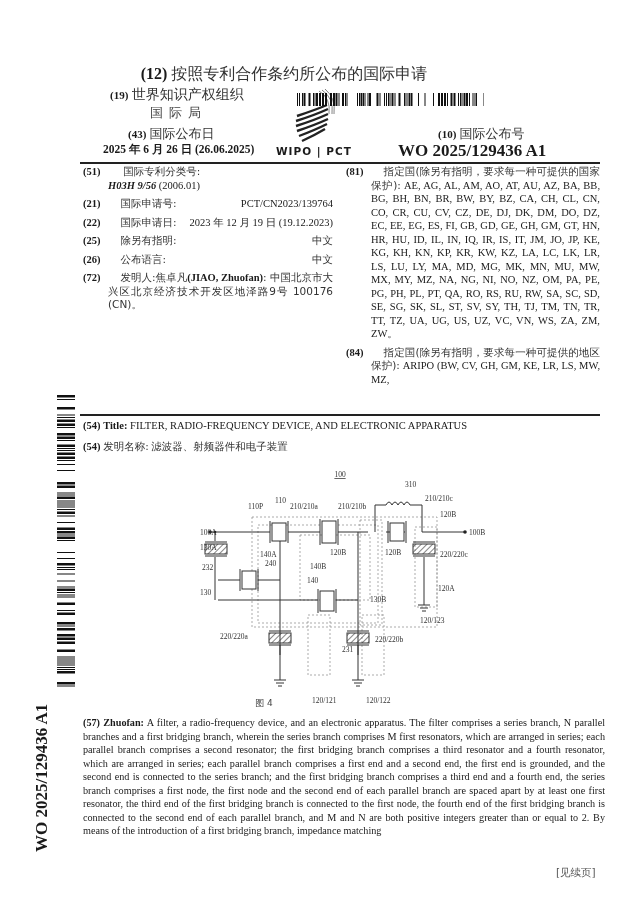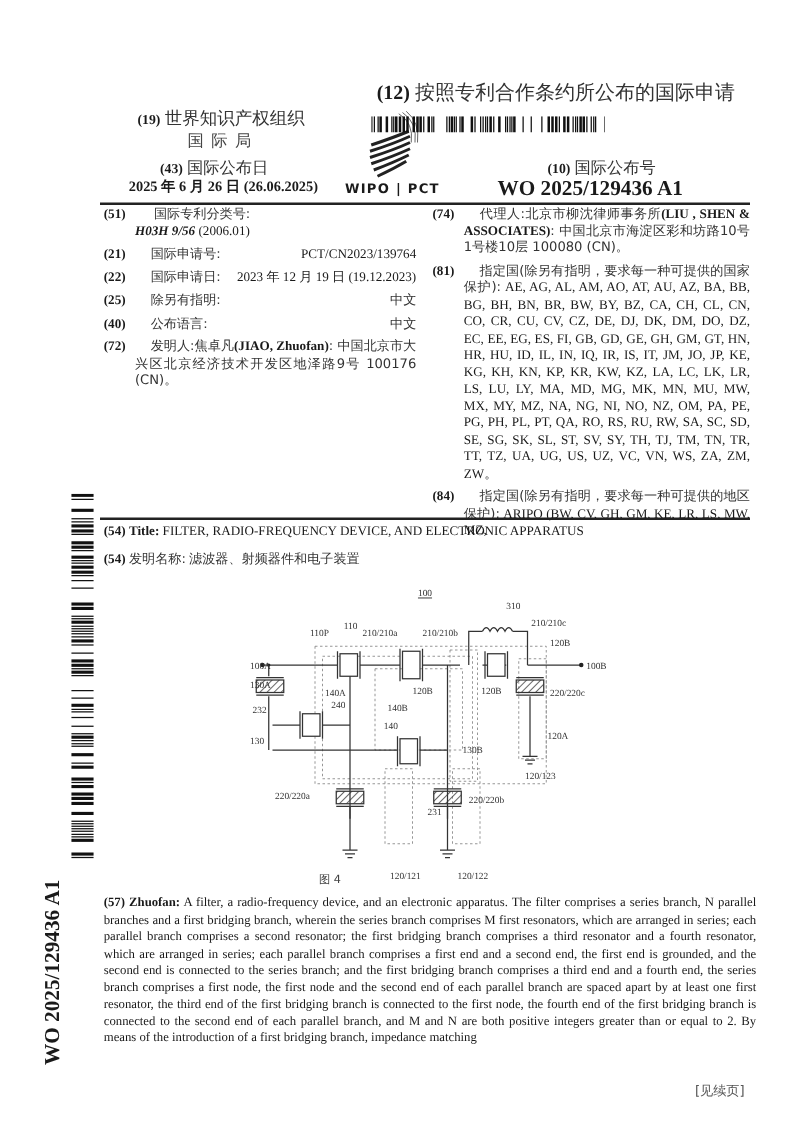--- a/index.html
+++ b/index.html
@@ -4,21 +4,21 @@
 <style>
   html, body { margin:0; padding:0; background:#ffffff; }
   body { width:640px; height:905px; position:relative; overflow:hidden;
          font-family:"Liberation Serif","DejaVu Serif",serif; color:#1a1a1a; }
   .abs { position:absolute; }
   .b { font-weight:bold; }
   .i { font-style:italic;margin-top:36px; }
   .cn { font-family:"DejaVu Sans",sans-serif; color:#333; }
 
   
-  #main-title { left:0; width:568px; top:64px; text-align:right; font-size:16px;padding-left:20px; }
+  #main-title { left:0; width:568px; top:64px; text-align:center; font-size:16px; }
   #main-title .num { font-weight:bold; }
   #org { left:110px; top:86px; font-size:14px; }
   #org-sub { left:150px; top:104px; font-size:13px; letter-spacing:6px; color:#444; }
   #pubdate-label { left:128px; top:125px; font-size:13px; }
   #pubdate-value { left:103px; top:142px; font-size:11.5px; font-weight:bold; }
   #barcode-top { left:297px; top:93px; width:187px; height:13px; }
   #pubno-label { left:438px; top:125px; font-size:13px; }
   #pubno { left:398px; top:141px; font-size:17px; font-weight:bold; }
   #wipo-logo { left:275px; top:86px; width:90px; height:70px; }
   #wipo-text { left:276px; top:145px; font-family:"DejaVu Sans",sans-serif; font-size:10.5px; font-weight:bold; letter-spacing:1px; }
@@ -172,32 +172,29 @@
   </div>
   <div class="blk row2">
     <span><span class="code">(22)</span><span class="cn">国际申请日:</span></span>
     <span>2023 年 12 月 19 日 (19.12.2023)</span>
   </div>
   <div class="blk row2">
     <span><span class="code">(25)</span><span class="cn">除另有指明:</span></span>
     <span class="cn">中文</span>
   </div>
   <div class="blk row2">
-    <span><span class="code">(40)</span><span class="cn">公布语言:</span></span>
+    <span><span class="code">(26)</span><span class="cn">公布语言:</span></span>
     <span class="cn">中文</span>
   </div>
   <div class="blk justify" style="padding-left:25px; text-indent:-25px;">
     <span class="code">(72)</span><span class="cn">发明人:</span><span class="cn">焦卓凡</span><span class="b">(JIAO, Zhuofan)</span><span class="cn">: 中国北京市大兴区北京经济技术开发区地泽路9号 100176 (CN)。</span>
   </div>
 </div>
 
 <div id="col-right" class="field">
-  <div class="blk justify" style="padding-left:25px; text-indent:-25px;">
-    <span class="code">(74)</span><span class="cn">代理人:</span><span class="cn">北京市柳沈律师事务所</span><span class="b">(LIU , SHEN &amp; ASSOCIATES)</span><span class="cn">: 中国北京市海淀区彩和坊路10号1号楼10层 100080 (CN)。</span>
-  </div>
   <div class="blk justify" style="padding-left:25px; text-indent:-25px;">
     <span class="code">(81)</span><span class="cn">指定国(除另有指明，要求每一种可提供的国家保护):</span> <span>AE, AG, AL, AM, AO, AT, AU, AZ, BA, BB, BG, BH, BN, BR, BW, BY, BZ, CA, CH, CL, CN, CO, CR, CU, CV, CZ, DE, DJ, DK, DM, DO, DZ, EC, EE, EG, ES, FI, GB, GD, GE, GH, GM, GT, HN, HR, HU, ID, IL, IN, IQ, IR, IS, IT, JM, JO, JP, KE, KG, KH, KN, KP, KR, KW, KZ, LA, LC, LK, LR, LS, LU, LY, MA, MD, MG, MK, MN, MU, MW, MX, MY, MZ, NA, NG, NI, NO, NZ, OM, PA, PE, PG, PH, PL, PT, QA, RO, RS, RU, RW, SA, SC, SD, SE, SG, SK, SL, ST, SV, SY, TH, TJ, TM, TN, TR, TT, TZ, UA, UG, US, UZ, VC, VN, WS, ZA, ZM, ZW。</span>
   </div>
   <div class="blk justify" style="padding-left:25px; text-indent:-25px;">
     <span class="code">(84)</span><span class="cn">指定国(除另有指明，要求每一种可提供的地区保护):</span> <span>ARIPO (BW, CV, GH, GM, KE, LR, LS, MW, MZ,</span>
   </div>
 </div>
 
 <svg id="barcode-side" class="abs" viewBox="0 0 18 295" preserveAspectRatio="none">
   <g fill="#111" id="bars-side">

